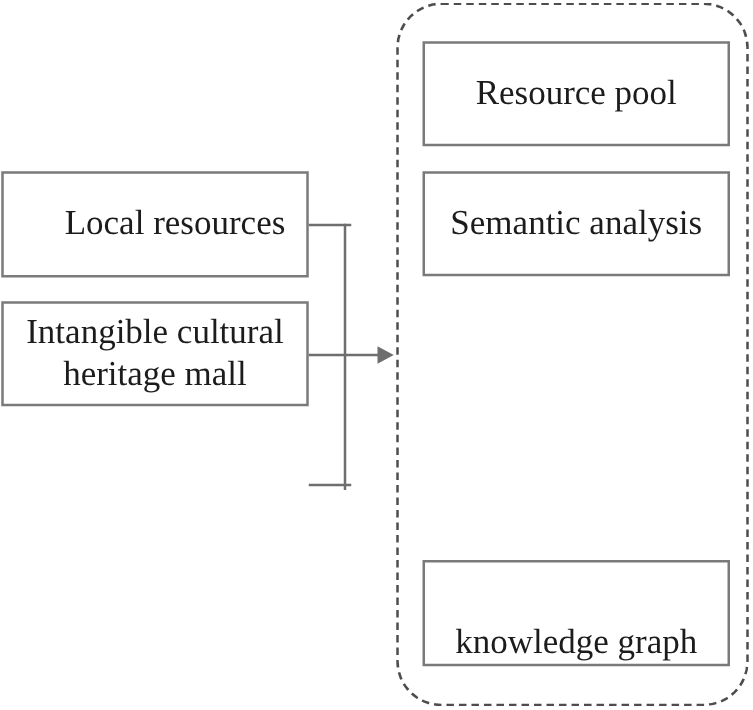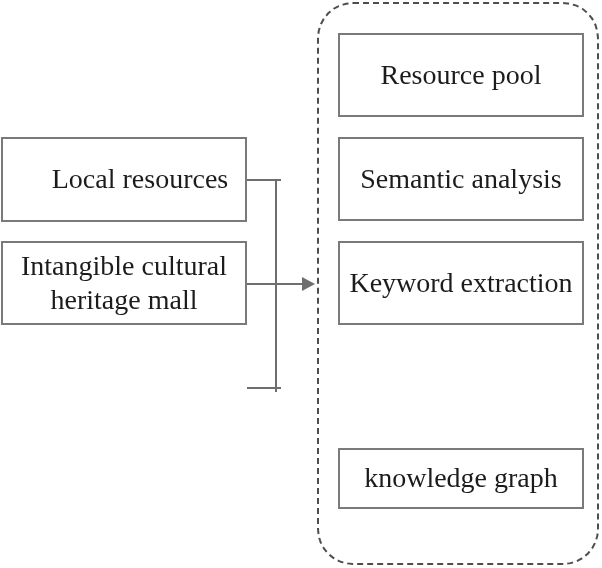--- a/index.html
+++ b/index.html
@@ -81,22 +81,19 @@
   <div class="dashed-container"></div>
 
   <div class="node right-node" style="top:137px; height:84px;">
     <span>Semantic analysis</span>
   </div>
 
   <div class="node right-node" style="top:33px; height:84px;">
     <span>Resource pool</span>
   </div>
 
-  <div class="node right-node" style="top:241px; height:84px;">
-    <span>Keyword extraction</span>
-  </div>
 
 
-  <div class="node right-node" style="top:448px; height:61px;">
+  <div class="node right-node" style="top:448px; height:85px;align-items:flex-end;">
     <span>knowledge graph</span>
   </div>
 
 </div>
 
 </body></html>

